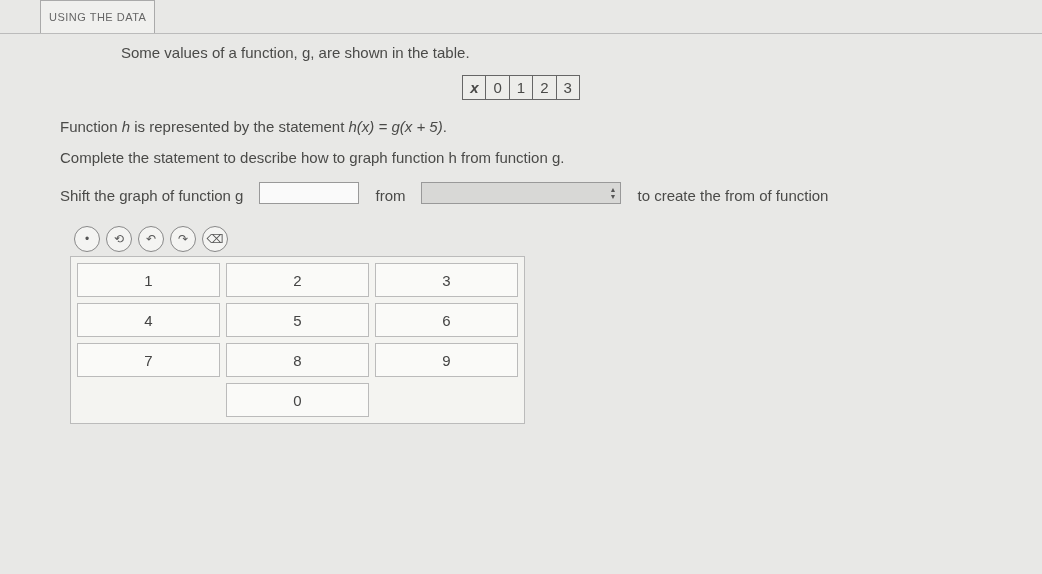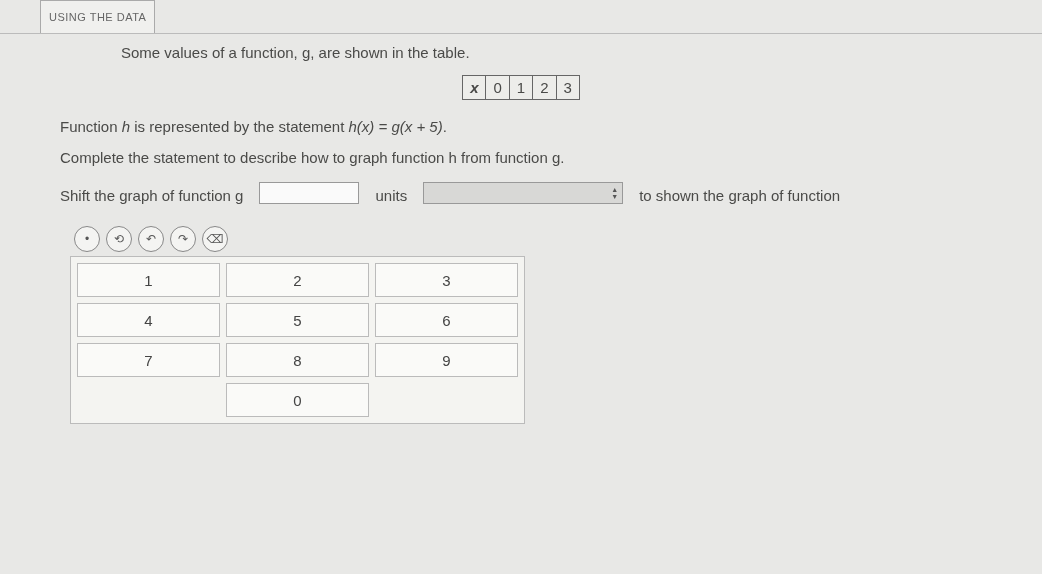--- a/index.html
+++ b/index.html
@@ -115,28 +115,28 @@
 
   <p class="para">
     <span>Function </span><span class="italic">h</span><span> is represented by the statement </span><span class="italic">h(x) = g(x + 5)</span><span>.</span>
   </p>
 
   <p class="para">Complete the statement to describe how to graph function h from function g.</p>
 
   <div class="fill-line">
     <span class="nowrap">Shift the graph of function g</span>
     <span class="text-input"></span>
-    <span>units</span>
+    <span>from</span>
     <span class="select-input">
       <span class="spinner">
           <span>▲</span>
           <span>▼</span>
         </span>
     </span>
-    <span class="nowrap">to shown the graph of function</span>
+    <span class="nowrap">to create the from of function</span>
   </div>
 
   <div class="toolbar">
     <div class="tbtn">•</div>
     <div class="tbtn">⟲</div>
     <div class="tbtn">↶</div>
     <div class="tbtn">↷</div>
     <div class="tbtn">⌫</div>
   </div>
 

